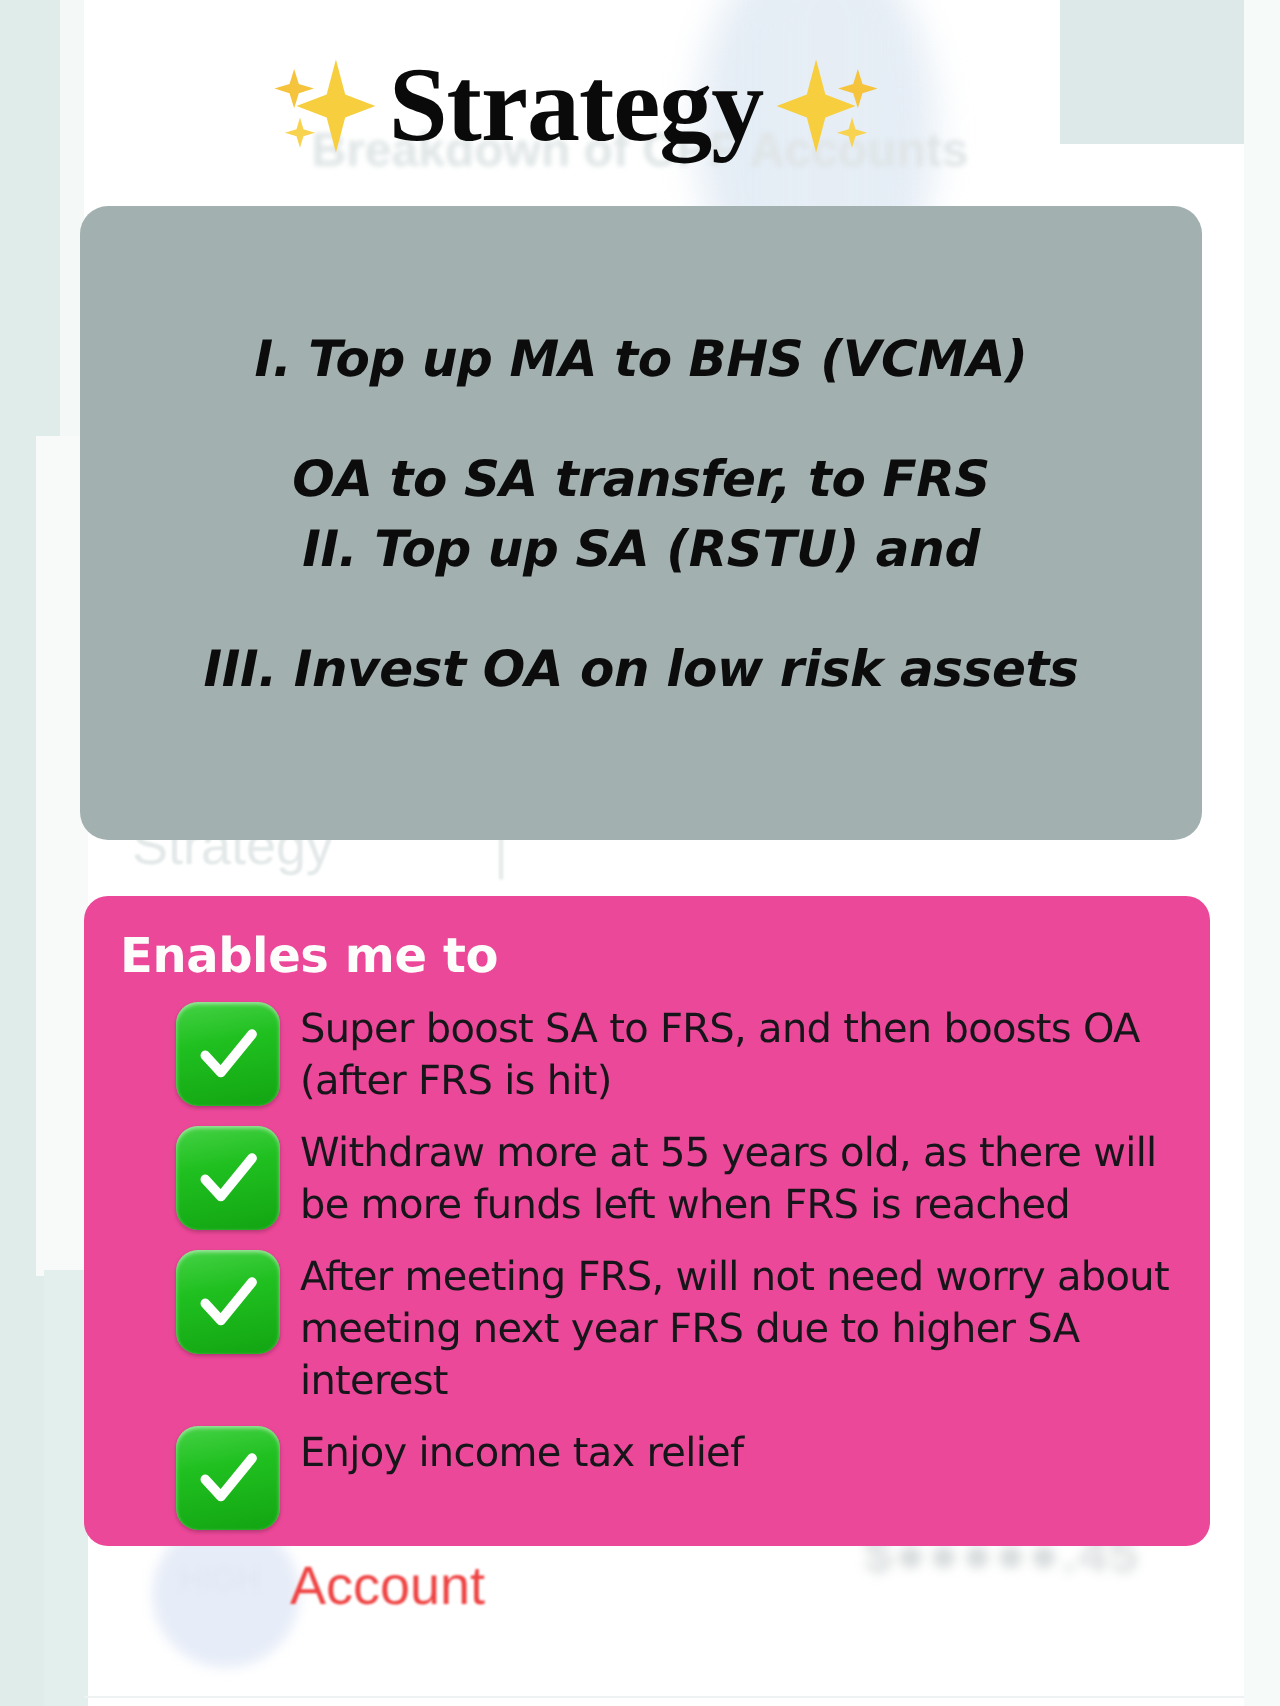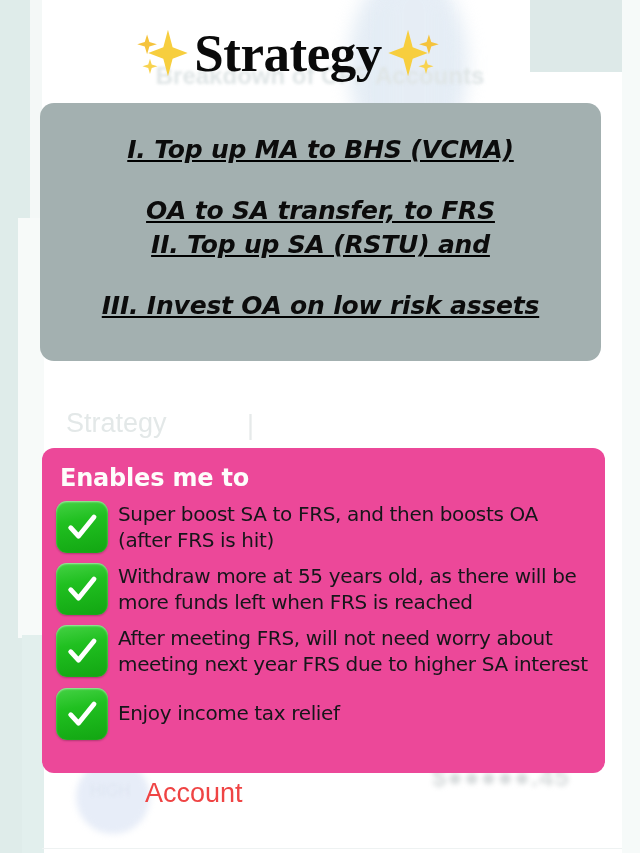--- a/index.html
+++ b/index.html
@@ -105,27 +105,26 @@
     font-family:"Liberation Serif", serif;
     font-size:53px; font-weight:700; color:#0a0a0a;
     letter-spacing:-.5px; line-height:1;
   }
   .sparkle { width:58px; height:62px; display:block; }
   .sparkle-right { transform:scaleX(-1); }
 
   
   .strategy-panel {
     position:absolute; left:40px; top:103px;
-    width:561px; height:258px;
+    width:561px; height:317px;
     background:#a3b0b0;
     border-radius:14px;
     display:flex; flex-direction:column;
     align-items:center; justify-content:center;
     padding:6px 18px 14px;
-    text-decoration:underline;
   }
   .strategy-line {
     font-family:"DejaVu Sans", sans-serif;
     font-weight:700; font-style:italic;
     font-size:25px; color:#0c0c0c;
     text-align:center; line-height:1.38;
     letter-spacing:-.2px;
     width:100%;
   }
   .strategy-item { margin-bottom:26px; }
@@ -139,21 +138,21 @@
     border-radius:12px;
     padding:14px 16px 12px 14px;
   }
   .enables-heading {
     font-family:"DejaVu Sans", sans-serif;
     font-size:24px; font-weight:700; color:#fdfdfb;
     letter-spacing:-.2px;
     margin:2px 0 8px 4px;
   }
   .enables-list { display:flex; flex-direction:column; gap:9px; }
-  .enables-item { display:flex; align-items:center; gap:10px; }
+  .enables-item { display:flex; align-items:flex-start; gap:10px;margin-left:32px; }
 
   .check-box {
     flex:0 0 auto;
     width:52px; height:52px;
     border-radius:11px;
     background:linear-gradient(170deg,#46d246 0%,#20c020 38%,#12a512 100%);
     box-shadow:inset 0 1px 2px rgba(255,255,255,.55),
                0 1px 2px rgba(0,0,0,.25);
     display:flex; align-items:center; justify-content:center;
     margin-top:1px;

